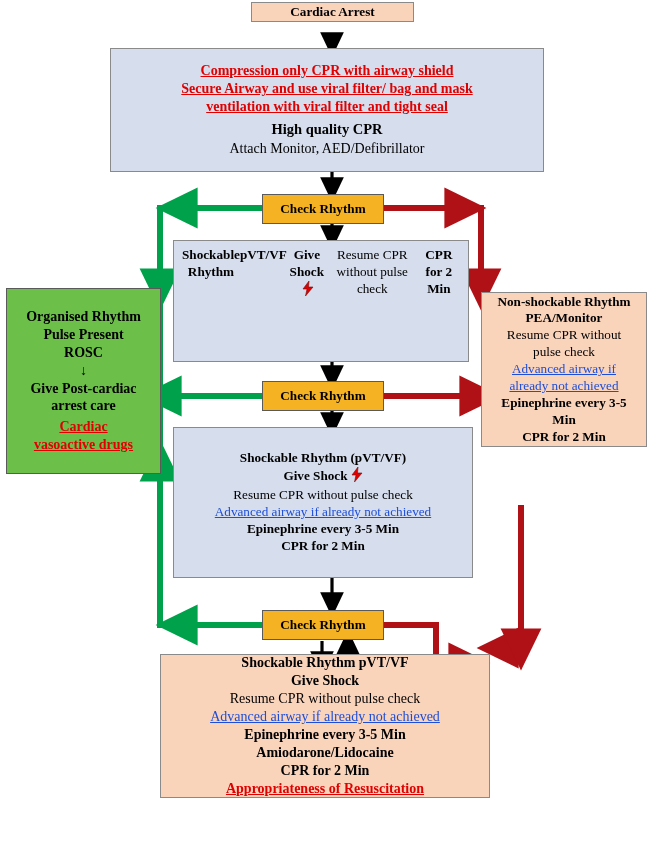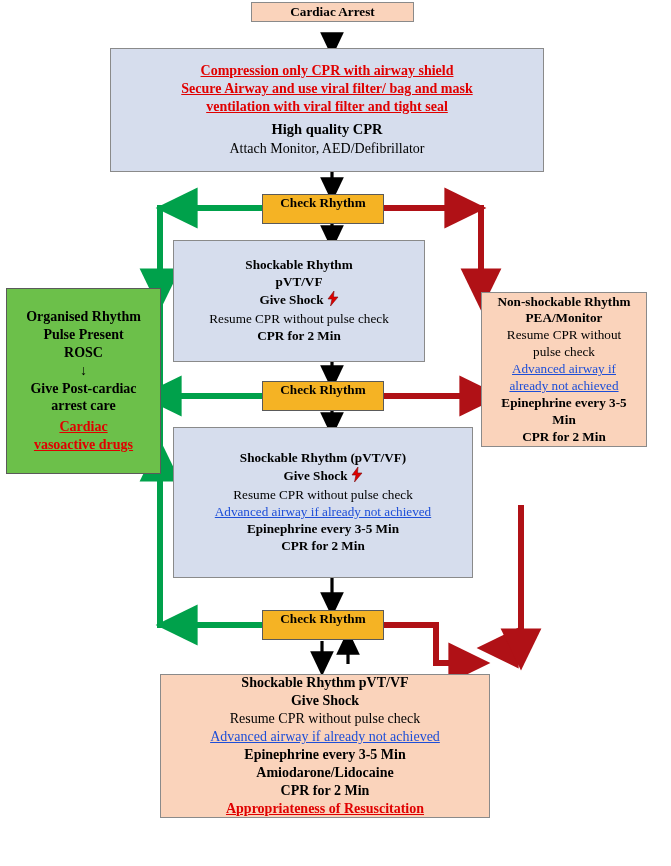--- a/index.html
+++ b/index.html
@@ -60,21 +60,21 @@
     font-weight: bold;
     font-size: 14.5px;
     display: flex;
     align-items: center;
     justify-content: center;
   }
   .check-box {
     font-weight: bold;
     font-size: 13.6px;
     display: flex;
-    align-items: flex-start;
+    align-items: center;
     justify-content: center;
   }
   .pad {
     padding: 6px 8px;
   }
   svg.arrows {
     position: absolute;
     left: 0; top: 0;
     width: 671px; height: 866px;
     pointer-events: none;
@@ -166,21 +166,21 @@
     <span class="t red-u" style="font-size:14px;">Secure Airway and use viral filter/ bag and mask</span>
     <span class="t red-u" style="font-size:14px;">ventilation with viral filter and tight seal</span>
     <span class="t bold" style="font-size:14.5px; margin-top:4px;">High quality CPR</span>
     <span class="t" style="font-size:14px; margin-top:2px;">Attach Monitor,  AED/Defibrillator</span>
   </div>
 
   <div class="box b-yellow check-box" style="left:262px; top:194px; width:122px; height:30px;">
     <span class="t bold">Check Rhythm</span>
   </div>
 
-  <div class="box b-blue pad" style="left:173px; top:240px; width:252px; height:122px; display:flex; flex-direction:column; justify-content:center;">
+  <div class="box b-blue pad" style="left:173px; top:240px; width:296px; height:122px; display:flex; justify-content:center;">
     <span class="t bold">Shockable Rhythm</span>
     <span class="t bold">pVT/VF</span>
     <span class="t bold">
       <span>Give Shock</span><span class="bolt">
         <svg width="12" height="15" viewBox="0 0 12 15">
             <path d="M7,0 L1,8 L5,8 L3.5,15 L11,6 L6.5,6 Z" fill="#e00000" stroke="#7a0c0c" stroke-width="0.6"></path>
           </svg>
       </span>
     </span>
     <span class="t">Resume CPR without pulse check</span>
@@ -226,21 +226,21 @@
     <span class="t">Resume CPR without pulse check</span>
     <span class="t red-u-n">Advanced airway if already not achieved</span>
     <span class="t bold">Epinephrine every 3-5 Min</span>
     <span class="t bold">CPR for 2 Min</span>
   </div>
 
   <div class="box b-yellow check-box" style="left:262px; top:610px; width:122px; height:30px;">
     <span class="t bold">Check Rhythm</span>
   </div>
 
-  <div class="box b-orange pad" style="left:160px; top:674px; width:330px; height:144px; display:flex; flex-direction:column; justify-content:center;">
+  <div class="box b-orange pad" style="left:160px; top:654px; width:330px; height:144px; display:flex; flex-direction:column; justify-content:center;">
     <span class="t bold" style="font-size:14px;">Shockable Rhythm pVT/VF</span>
     <span class="t bold" style="font-size:14px;">Give Shock</span>
     <span class="t" style="font-size:14px;">Resume CPR without pulse check</span>
     <span class="t red-u-n" style="font-size:14px;">Advanced airway if already not achieved</span>
     <span class="t bold" style="font-size:14px;">Epinephrine every 3-5 Min</span>
     <span class="t bold" style="font-size:14px;">Amiodarone/Lidocaine</span>
     <span class="t bold" style="font-size:14px;">CPR for 2 Min</span>
     <span class="t red-u" style="font-size:14px;">Appropriateness of Resuscitation</span>
   </div>
 

